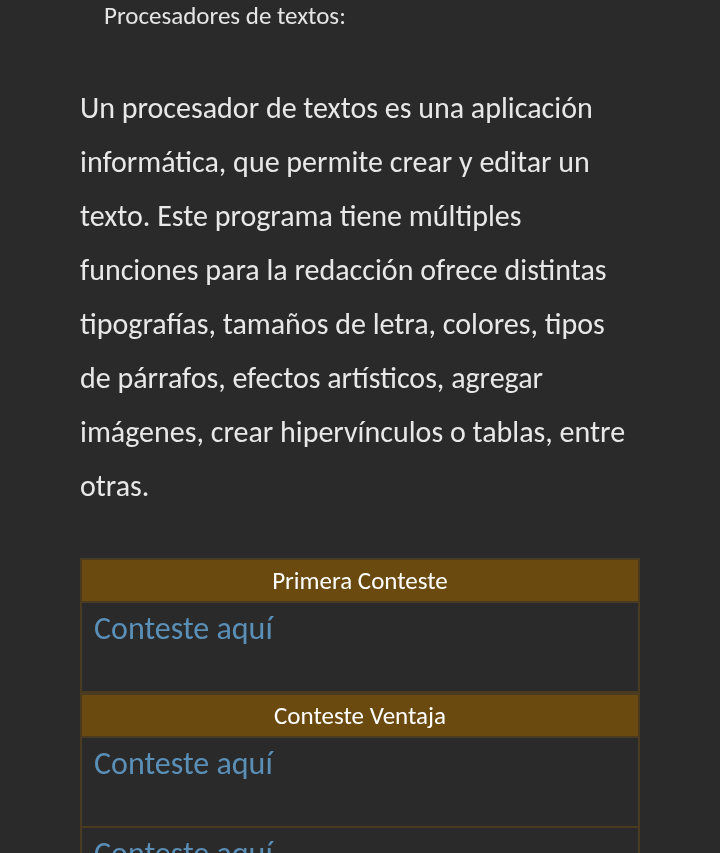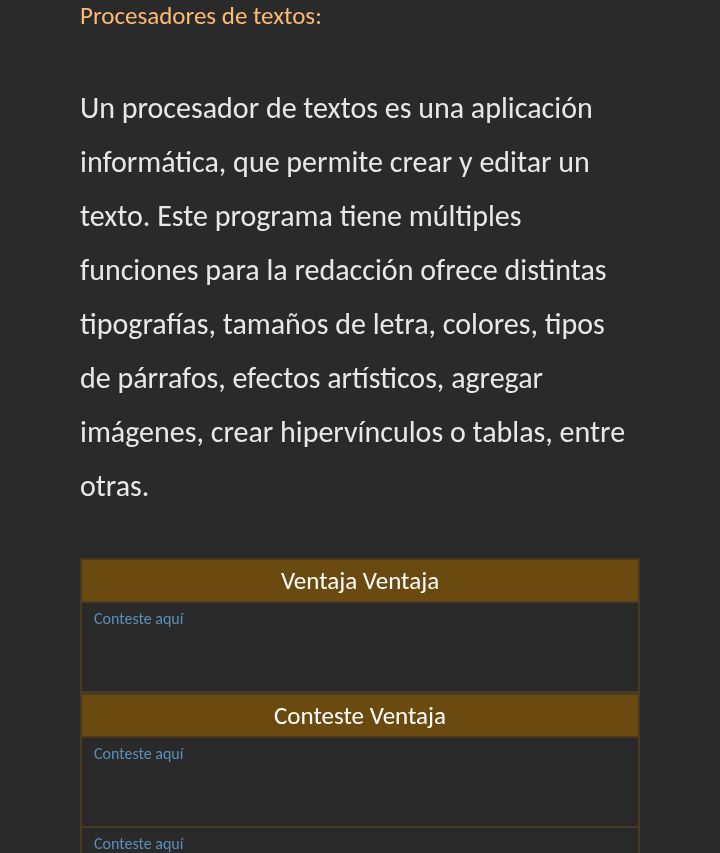--- a/index.html
+++ b/index.html
@@ -9,25 +9,26 @@
     }
     body {
       background-color: #2a2a2a;
       font-family: 'Segoe UI', 'Calibri', sans-serif;
       padding: 0 80px;
       width: 720px;
       height: 853px;
       overflow: hidden;
     }
     .heading {
-      color: #fdba74;
+      color: #e5e5e5;
       font-size: 25px;
       font-weight: 400;
       margin-top: 0;
       margin-bottom: 50px;
+      margin-left: 24px;
     }
     .body-text {
       color: #e8e8e8;
       font-size: 30px;
       font-weight: 400;
       line-height: 1.8;
       margin-bottom: 45px;
     }
     .table {
       width: 100%;
@@ -39,21 +40,21 @@
       color: #ffffff;
       font-size: 25px;
       font-weight: 400;
       text-align: center;
       padding: 5px 0;
       border: 2px solid #4a3a20;
     }
     .table-cell {
       background-color: #2a2a2a;
       color: #5a8fb8;
-      font-size: 16px;
+      font-size: 32px;
       font-weight: 400;
       text-align: left;
       padding: 6px 12px;
       height: 90px;
       vertical-align: top;
       border-left: 2px solid #4a3a20;
       border-right: 2px solid #4a3a20;
       border-bottom: 2px solid #4a3a20;
     }
     .table-cell.last {
@@ -64,21 +65,21 @@
 </head>
 <body>
 
 <h2 class="heading">Procesadores de textos:</h2>
 
 <p class="body-text">Un procesador de textos es una aplicación informática, que permite crear y editar un texto.  Este programa tiene múltiples funciones para la redacción ofrece distintas tipografías, tamaños de letra, colores, tipos de párrafos, efectos artísticos, agregar imágenes, crear hipervínculos o tablas, entre otras.</p>
 
 <table class="table">
   <tbody>
     <tr>
-      <td class="table-header">Ventaja Ventaja</td>
+      <td class="table-header">Primera Conteste</td>
     </tr>
     <tr>
       <td class="table-cell">Conteste aquí</td>
     </tr>
     <tr>
       <td class="table-header">Conteste Ventaja</td>
     </tr>
     <tr>
       <td class="table-cell">Conteste aquí</td>
     </tr>

